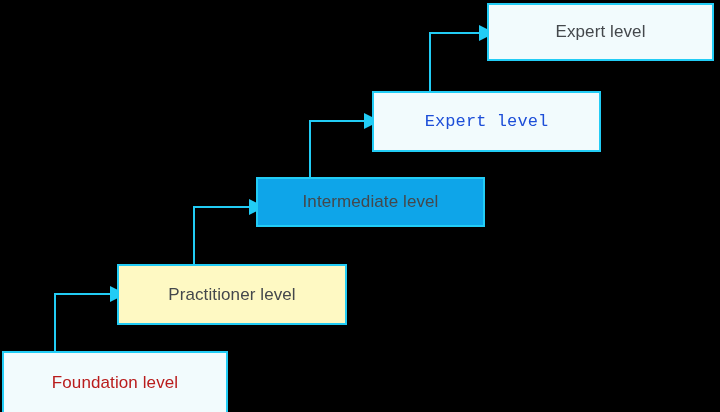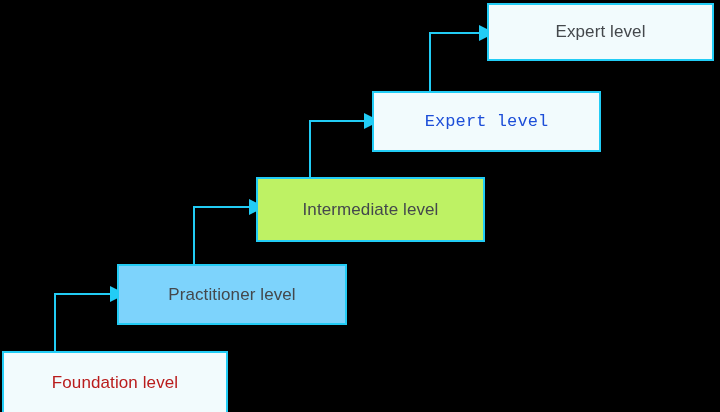--- a/index.html
+++ b/index.html
@@ -61,25 +61,25 @@
     <g>
       <path fill="none" stroke="#22ccf5" stroke-width="2" d="M 430 92 L 430 33 L 479 33"></path>
       <path fill="#22ccf5" d="M 479 25 L 495 33 L 479 41 Z"></path>
     </g>
   </svg>
 
   <div class="level-box" style="left: 2px; top: 351px; width: 226px; height: 64px; background: rgb(242, 251, 253); border-color: rgb(34, 204, 245);">
     <span class="level-label" style="color: #b91c1c;">Foundation level</span>
   </div>
 
-  <div class="level-box" style="left: 117px; top: 264px; width: 230px; height: 61px; background: #7dd3fc; border-color: rgb(34, 204, 245);">
+  <div class="level-box" style="left: 117px; top: 264px; width: 230px; height: 61px; background: #fef9c3; border-color: rgb(34, 204, 245);">
     <span class="level-label" style="color: rgb(68, 72, 76);">Practitioner level</span>
   </div>
 
-  <div class="level-box" style="left: 256px; top: 177px; width: 229px; height: 65px; background: #bef264; border-color: rgb(34, 204, 245);">
+  <div class="level-box" style="left: 256px; top: 177px; width: 229px; height: 50px; background: #0ea5e9; border-color: rgb(34, 204, 245);">
     <span class="level-label" style="color: rgb(68, 72, 76);">Intermediate level</span>
   </div>
 
   <div class="level-box" style="left: 372px; top: 91px; width: 229px; height: 61px; background: rgb(242, 251, 253); border-color: rgb(34, 204, 245);">
     <span class="level-label" style="color: #1d4ed8; font-family: Liberation Mono, monospace;">Expert level</span>
   </div>
 
   <div class="level-box" style="left: 487px; top: 3px; width: 227px; height: 58px; background: rgb(242, 251, 253); border-color: rgb(34, 204, 245);">
     <span class="level-label" style="color: rgb(68, 72, 76);">Expert level</span>
   </div>

